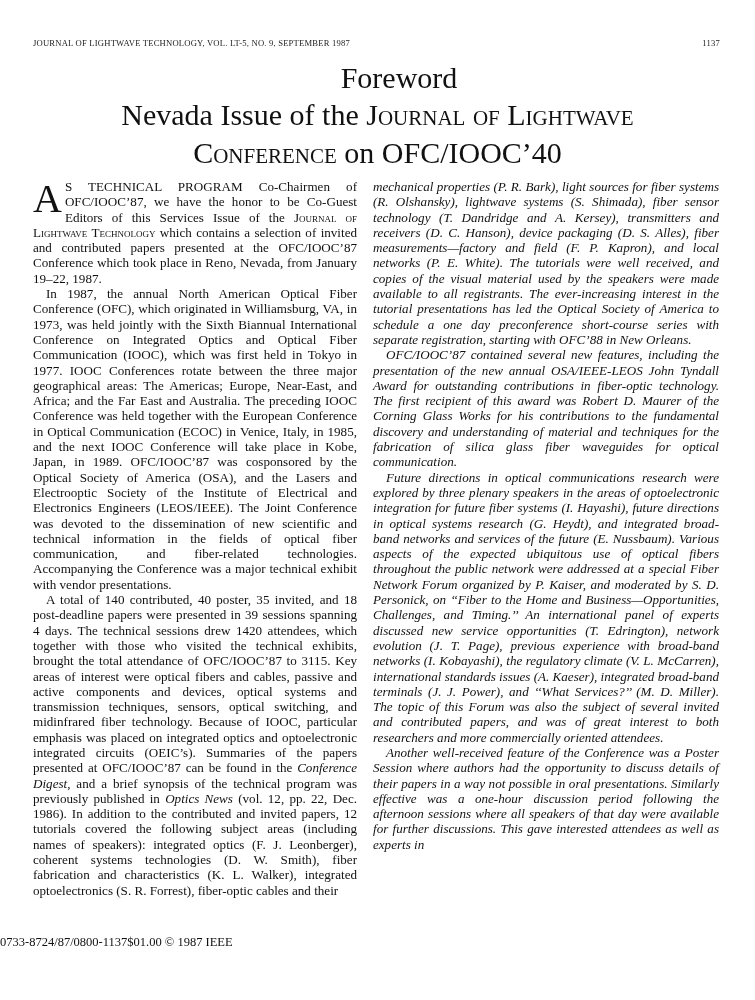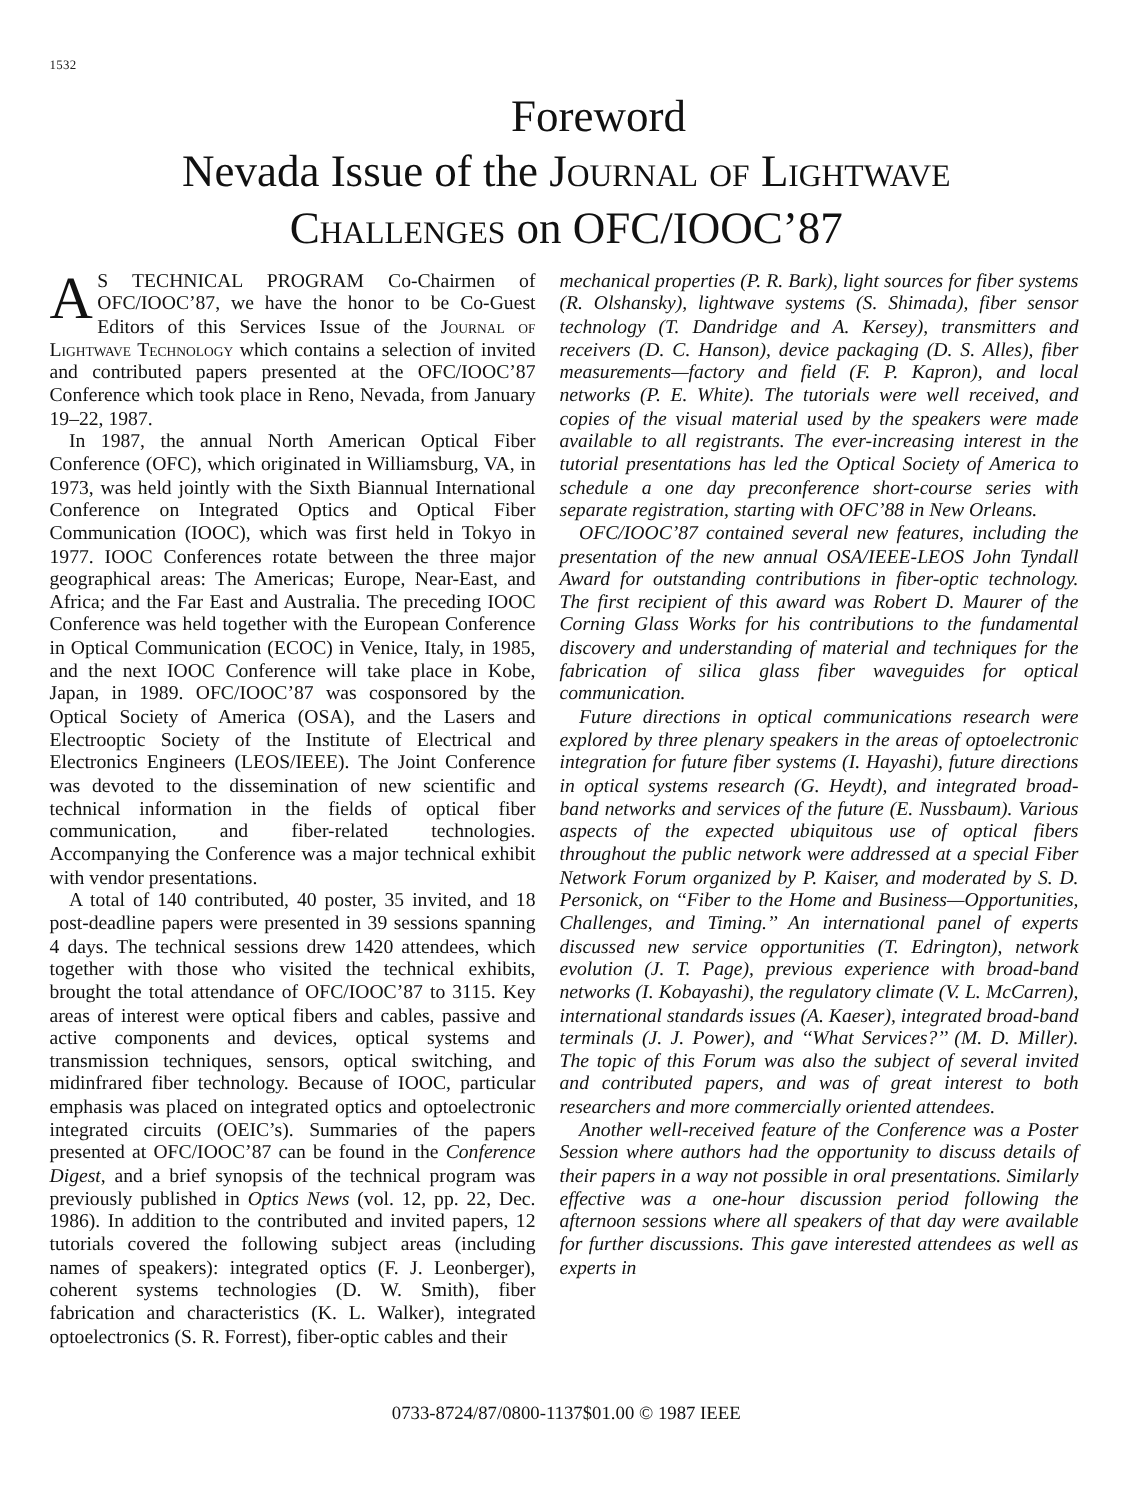--- a/index.html
+++ b/index.html
@@ -21,37 +21,38 @@
     display: flex; justify-content: space-between;
   }
   .col { width: 324px; font-size: 13.1px; line-height: 15.3px; text-align: justify; hyphens: manual; }
   .col.right { width: 346px; font-style: italic; }
   .col p { margin: 0; text-indent: 13px; }
   .col p.noindent { text-indent: 0; }
   .dropcap {
     float: left; font-size: 40px; line-height: 30px; margin: 3px 3px 0 0; padding-top: 2px;
   }
   .footer {
-    position: absolute; top: 935px; left: 0; right: 0; text-align: center; font-size: 12.5px;
+    position: absolute; top: 935px; left: 0; right: 0; font-size: 12.5px;
   }
 </style>
 </head>
 <body>
 
 <div class="running-head">
-  <span>1532</span>
+  <span>JOURNAL OF LIGHTWAVE TECHNOLOGY, VOL. LT-5, NO. 9, SEPTEMBER 1987</span>
+  <span>1137</span>
 </div>
 
 <div class="title-block">
   <div class="t1">Foreword</div>
   <div class="t2">
     <span>Nevada Issue of the </span><span class="sc">Journal of Lightwave</span>
   </div>
   <div class="t2">
-    <span class="sc">Challenges</span><span> on OFC/IOOC’87</span>
+    <span class="sc">Conference</span><span> on OFC/IOOC’40</span>
   </div>
 </div>
 
 <div class="columns">
   <div class="col left">
     <p class="noindent">
       <span class="dropcap">A</span><span>S TECHNICAL PROGRAM Co-Chairmen of OFC/IOOC’87, we have the honor to be Co-Guest Editors of this Services Issue of the </span><span class="sc">Journal of Lightwave Technology</span><span> which contains a selection of invited and contributed papers presented at the OFC/IOOC’87 Conference which took place in Reno, Nevada, from January 19–22, 1987.</span>
     </p>
     <p>In 1987, the annual North American Optical Fiber Conference (OFC), which originated in Williamsburg, VA, in 1973, was held jointly with the Sixth Biannual International Conference on Integrated Optics and Optical Fiber Communication (IOOC), which was first held in Tokyo in 1977. IOOC Conferences rotate between the three major geographical areas: The Americas; Europe, Near-East, and Africa; and the Far East and Australia. The preceding IOOC Conference was held together with the European Conference in Optical Communication (ECOC) in Venice, Italy, in 1985, and the next IOOC Conference will take place in Kobe, Japan, in 1989. OFC/IOOC’87 was cosponsored by the Optical Society of America (OSA), and the Lasers and Electrooptic Society of the Institute of Electrical and Electronics Engineers (LEOS/IEEE). The Joint Conference was devoted to the dissemination of new scientific and technical information in the fields of optical fiber communication, and fiber-related technologies. Accompanying the Conference was a major technical exhibit with vendor presentations.</p>
     <p>

